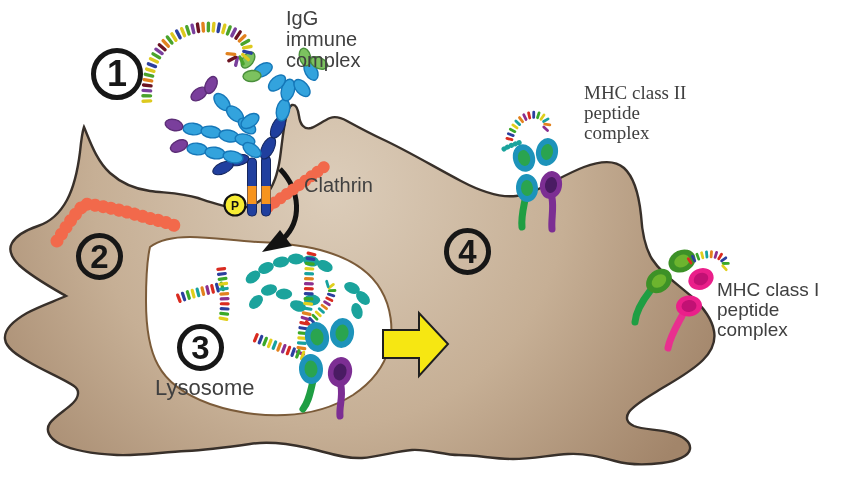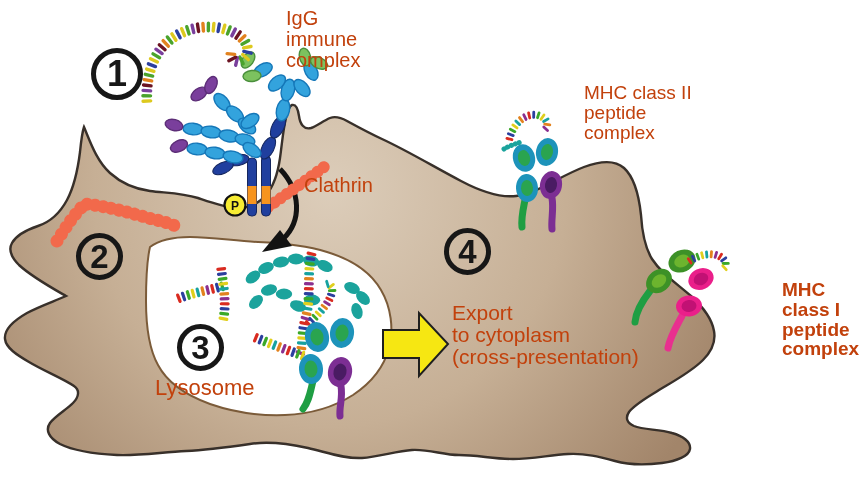--- a/index.html
+++ b/index.html
@@ -2,40 +2,40 @@
 <html><head>
 <meta charset="utf-8">
 <style>
   html,body{margin:0;padding:0;background:#ffffff;}
   .stage{
     position:relative;width:865px;height:483px;background:#ffffff;overflow:hidden;
     font-family:"Liberation Sans", sans-serif;
   }
   .stage svg{position:absolute;left:0;top:0;}
   .lbl{
-    position:absolute;white-space:pre-line;color:#c2410c;line-height:1.04;
+    position:absolute;white-space:pre-line;color:#404040;line-height:1.04;
     font-family:"Liberation Sans", sans-serif;
   }
   .step{
     position:absolute;box-sizing:border-box;border-radius:50%;
     border:5px solid #171717;color:#171717;font-weight:bold;
     display:flex;align-items:center;justify-content:center;
     font-family:"Liberation Sans", sans-serif;
   }
   #step1{left:91px;top:48px;width:52px;height:52px;font-size:36px;}
   #step2{left:76px;top:233px;width:47px;height:47px;font-size:33px;}
   #step3{left:177px;top:324px;width:47px;height:47px;font-size:33px;}
   #step4{left:444px;top:228px;width:47px;height:47px;font-size:33px;}
   #lbl-igg{left:286px;top:8px;font-size:20px;}
   #lbl-fcgr{left:112px;top:139px;font-size:20px;}
   #lbl-clathrin{left:304px;top:175px;font-size:20px;}
   #lbl-lysosome{left:155px;top:377px;font-size:22px;}
   #lbl-export{left:452px;top:302px;font-size:21px;}
-  #lbl-mhc2{left:584px;top:83px;font-size:19px;}
-  #lbl-mhc1{left:782px;top:280px;font-size:19px;font-weight:bold;}
+  #lbl-mhc2{left:584px;top:83px;font-size:19px;font-family:Liberation Serif, serif;}
+  #lbl-mhc1{left:717px;top:280px;font-size:19px;}
   .ptext{font-size:12px;font-weight:bold;fill:#111;}
 </style>
 </head>
 <body>
 
 <div class="stage">
   <svg id="scene" width="865" height="483" viewBox="0 0 865 483">
     <defs>
       <radialGradient id="cellGrad" gradientUnits="userSpaceOnUse" cx="330" cy="190" r="430">
         <stop id="gs0" offset="0" stop-color="#dccdba"></stop>
@@ -306,23 +306,20 @@
     <polygon id="exportArrow" stroke-width="2" points="383,330 419,330 419,313 448,344 419,376 419,358 383,358" fill="#f6e712" stroke="#1f1f1f"></polygon>
 
     <g id="measure"></g>
   </svg>
 
   <div class="lbl" id="lbl-igg">IgG
 immune
 complex</div>
   <div class="lbl" id="lbl-clathrin">Clathrin</div>
   <div class="lbl" id="lbl-lysosome">Lysosome</div>
-  <div class="lbl" id="lbl-export">Export
-to cytoplasm
-(cross-presentation)</div>
   <div class="lbl" id="lbl-mhc2">MHC class II
 peptide
 complex</div>
   <div class="lbl" id="lbl-mhc1">MHC class I
 peptide
 complex</div>
 
   <div class="step" id="step1">1</div>
   <div class="step" id="step2">2</div>
   <div class="step" id="step3">3</div>

